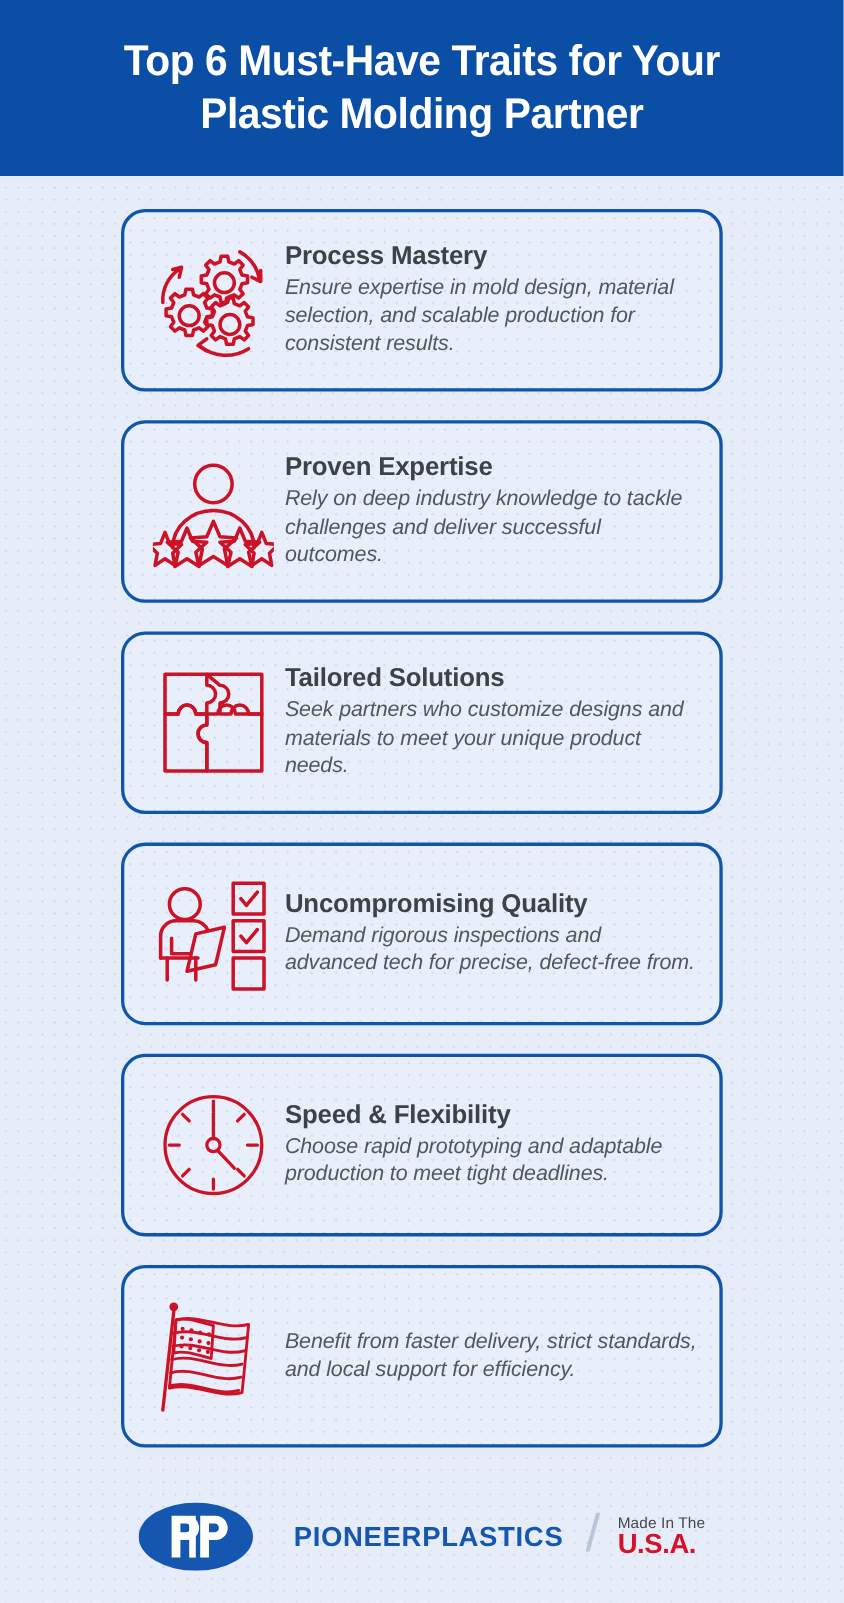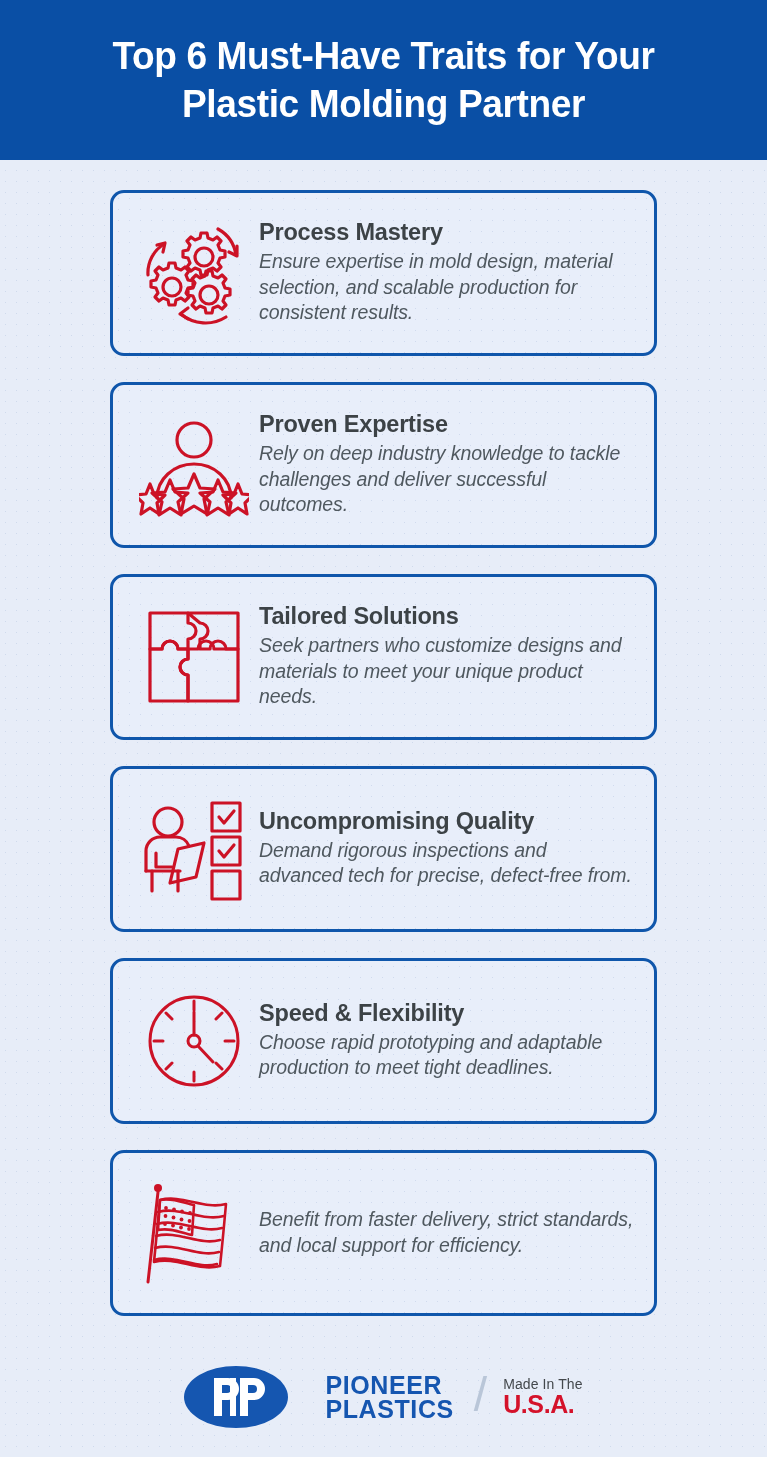--- a/index.html
+++ b/index.html
@@ -57,21 +57,21 @@
     flex-direction: column;
     align-items: center;
     padding-top: 30px;
     gap: 26px;
   }
 
   .card {
     width: 547px;
     height: 166px;
     border: 3px solid #0f56ab;
-    border-radius: 14px;
+    border-radius: 22px;
     background-color: #e8eefa;
     background-image: radial-gradient(circle, rgba(110,140,190,0.20) 0.9px, transparent 1px);
     background-size: 11px 11px;
     display: flex;
     align-items: center;
     padding: 0 16px 0 22px;
     justify-content: space-between;
   }
 
   .card-icon {
@@ -117,21 +117,20 @@
   }
 
   .brand {
     display: flex;
     align-items: center;
     gap: 13px;
   }
   .brand-mark { display: block; }
   .brand-words {
     display: flex;
-    flex-direction: column;
     line-height: 0.98;
     margin-left: 24px;
   }
   .brand-line {
     font-size: 25px;
     font-weight: bold;
     color: #1556b0;
     letter-spacing: 0.6px;
   }
 

